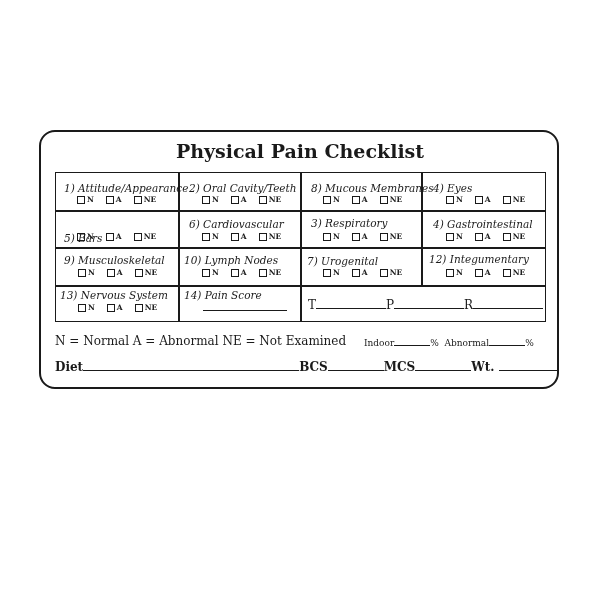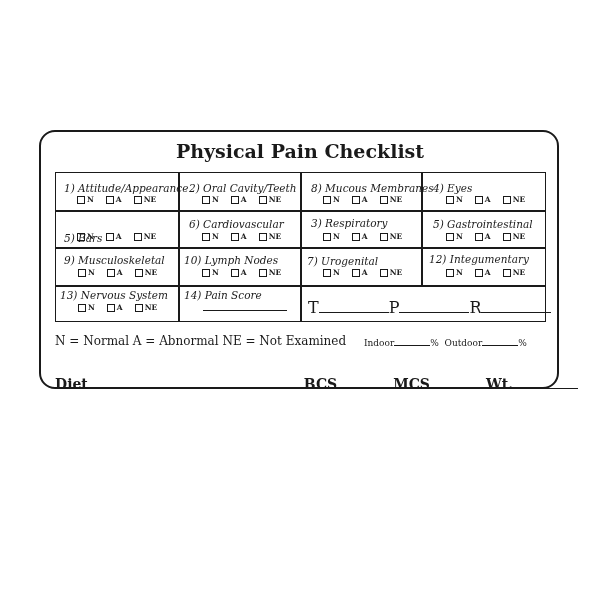--- a/index.html
+++ b/index.html
@@ -32,21 +32,21 @@
 </div>
 
 <div class="label" style="left:64px;top:182px">1) Attitude/Appearance</div>
 <div class="label" style="left:189px;top:182px">2) Oral Cavity/Teeth</div>
 <div class="label" style="left:311px;top:182px">8) Mucous Membranes</div>
 <div class="label" style="left:433px;top:182px">4) Eyes</div>
 
 <div class="label" style="left:64px;top:232px">5) Ears</div>
 <div class="label" style="left:189px;top:218px">6) Cardiovascular</div>
 <div class="label" style="left:311px;top:217px">3) Respiratory</div>
-<div class="label" style="left:433px;top:218px">5) Gastrointestinal</div>
+<div class="label" style="left:433px;top:218px">4) Gastrointestinal</div>
 
 <div class="label" style="left:64px;top:254px">9) Musculoskeletal</div>
 <div class="label" style="left:184px;top:254px">10) Lymph Nodes</div>
 <div class="label" style="left:307px;top:255px">7) Urogenital</div>
 <div class="label" style="left:429px;top:253px">12) Integumentary</div>
 
 <div class="label" style="left:60px;top:289px">13) Nervous System</div>
 <div class="label" style="left:184px;top:289px">14) Pain Score</div>
 
 <div class="opts" style="left:77px;top:195px">
@@ -230,25 +230,25 @@
       <span>A</span>
     </span>
   <span class="opt">
       <span class="box"></span>
       <span>NE</span>
     </span>
 </div>
 
 <div style="position:absolute;left:203px;top:300px;width:84px;border-bottom:1.3px solid #1a1a1a;height:10px"></div>
 
-<div class="row" style="left:308px;top:298px;font-weight:normal;font-size:16px">
+<div class="row" style="left:308px;top:298px;font-weight:normal;font-size:12px">
   <span>T</span><span class="line" style="width:70px"></span><span>P</span><span class="line" style="width:70px"></span><span>R</span><span class="line" style="width:70px"></span>
 </div>
 
 <div class="row" style="left:55px;top:334px;font-size:12px;font-weight:normal">N = Normal  A = Abnormal  NE = Not Examined</div>
 
 <div class="row" style="left:364px;top:335px;font-size:9px;font-weight:normal">
-  <span>Indoor</span><span class="line" style="width:36px"></span><span>%</span>&nbsp;&nbsp;<span>Outdoor</span><span class="line" style="width:36px"></span><span>%</span>
-</div>
-
-<div class="row" style="left:55px;top:376px;font-size:14px">
+  <span>Indoor</span><span class="line" style="width:36px"></span><span>%</span>&nbsp;&nbsp;<span>Abnormal</span><span class="line" style="width:36px"></span><span>%</span>
+</div>
+
+<div class="row" style="left:55px;top:360px;font-size:12px">
   <span>Diet</span><span class="line" style="width:216px"></span><span>BCS</span><span class="line" style="width:56px"></span><span>MCS</span><span class="line" style="width:56px"></span><span>Wt.</span>&nbsp;<span class="line" style="width:60px"></span>
 </div>
 
 </body></html>

